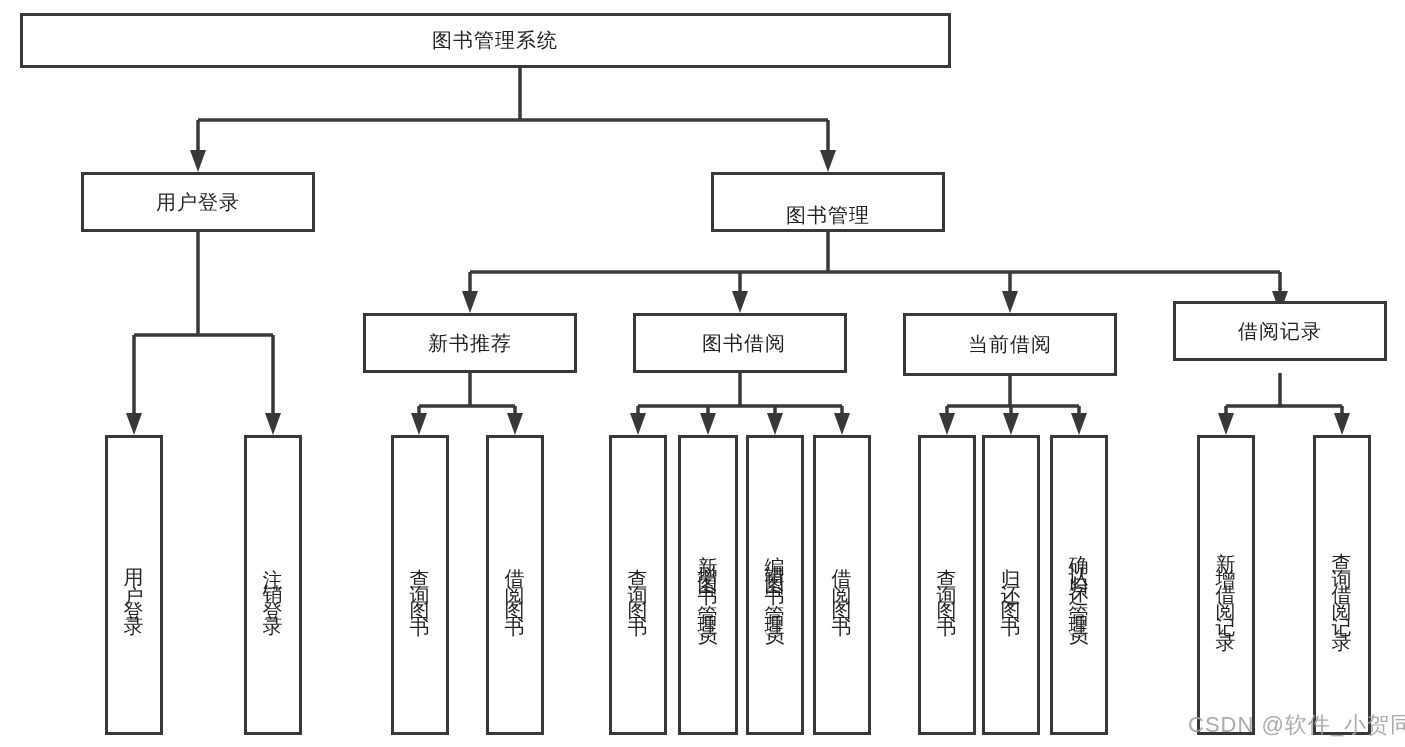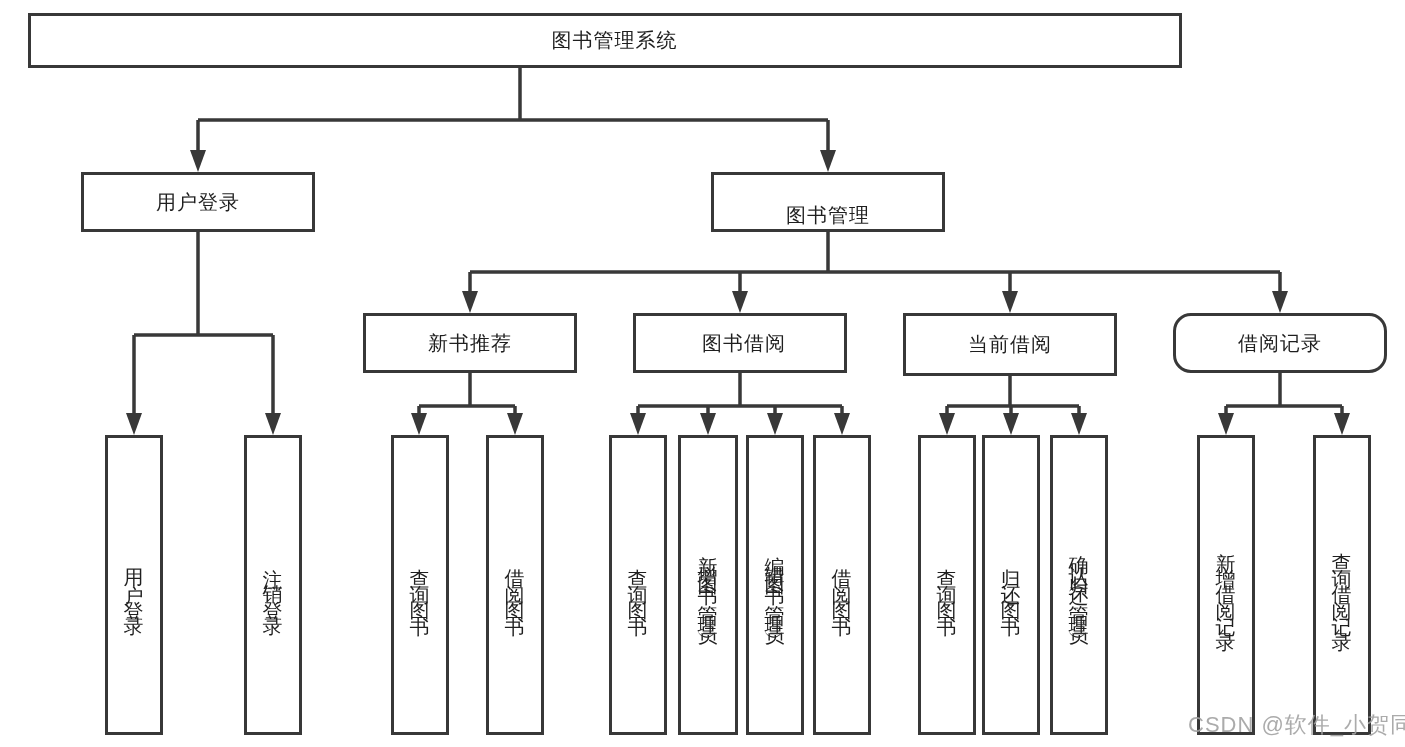--- a/index.html
+++ b/index.html
@@ -83,41 +83,41 @@
       <polygon points="775,435 767,413 783,413"></polygon>
       <polygon points="842,435 834,413 850,413"></polygon>
       <polygon points="947,435 939,413 955,413"></polygon>
       <polygon points="1011,435 1003,413 1019,413"></polygon>
       <polygon points="1079,435 1071,413 1087,413"></polygon>
       <polygon points="1226,435 1218,413 1234,413"></polygon>
       <polygon points="1342,435 1334,413 1350,413"></polygon>
     </g>
   </svg>
 
-  <div class="node hnode root-node" style="left:28px; top:13px; width:1154px; height:55px;padding-left:19px;">
+  <div class="node hnode root-node" style="left:20px; top:13px; width:931px; height:55px;padding-left:19px;">
     <span>图书管理系统</span>
   </div>
 
   <div class="node hnode" style="left:81px; top:172px; width:234px; height:60px;">
     <span>用户登录</span>
   </div>
   <div class="node hnode" style="left:711px; top:172px; width:234px; height:60px;align-items:flex-end;">
     <span>图书管理</span>
   </div>
 
   <div class="node hnode" style="left:363px; top:313px; width:214px; height:60px;">
     <span>新书推荐</span>
   </div>
   <div class="node hnode" style="left:633px; top:313px; width:214px; height:60px;padding-left:8px;">
     <span>图书借阅</span>
   </div>
   <div class="node hnode" style="left:903px; top:313px; width:214px; height:63px;">
     <span>当前借阅</span>
   </div>
-  <div class="node hnode" style="left:1173px; top:313px; width:214px; height:60px;border-radius:18px;">
+  <div class="node hnode" style="left:1173px; top:301px; width:214px; height:60px;">
     <span>借阅记录</span>
   </div>
 
   <div class="node vnode" style="left:105px; top:435px; width:58px; height:300px;">
     <span class="leaf-label">用户登录</span>
   </div>
   <div class="node vnode" style="left:244px; top:435px; width:58px; height:300px;">
     <span class="leaf-label">注销登录</span>
   </div>
 

